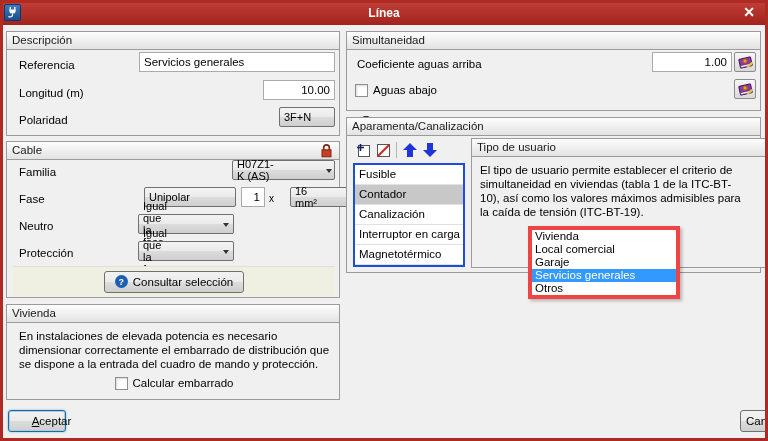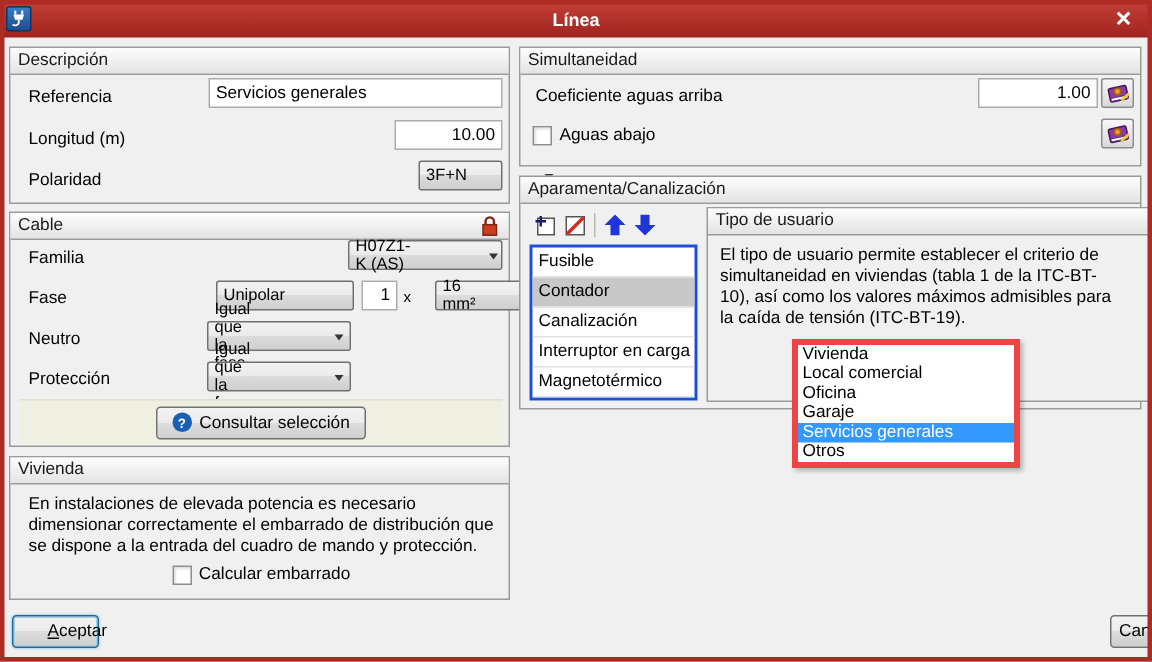--- a/index.html
+++ b/index.html
@@ -245,21 +245,20 @@
       <div class="abs combo focused" style="left:60px; top:88px; width:148px;">
         <span>Servicios generales</span>
         <span class="caret"></span>
       </div>
     </div>
   </div>
 
   <div class="popup" style="left:528px; top:226px; width:152px;">
       <div class="list-item">Vivienda</div>
       <div class="list-item">Local comercial</div>
-      <div class="list-item">Oficina</div>
       <div class="list-item">Garaje</div>
       <div class="list-item selected">Servicios generales</div>
       <div class="list-item">Otros</div>
     </div>
 
   <button class="btn default abs" style="left:8px; top:410px; width:58px;padding-left:39px;">
     <span class="accel" style="display:block;">Aceptar</span>
   </button>
   <button class="btn abs" style="left:740px; top:410px; width:58px;">
     <span>Cancelar</span>

